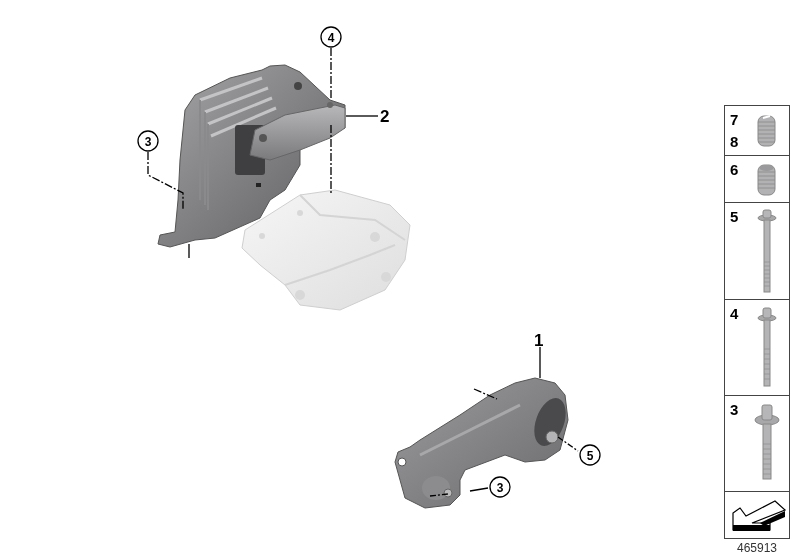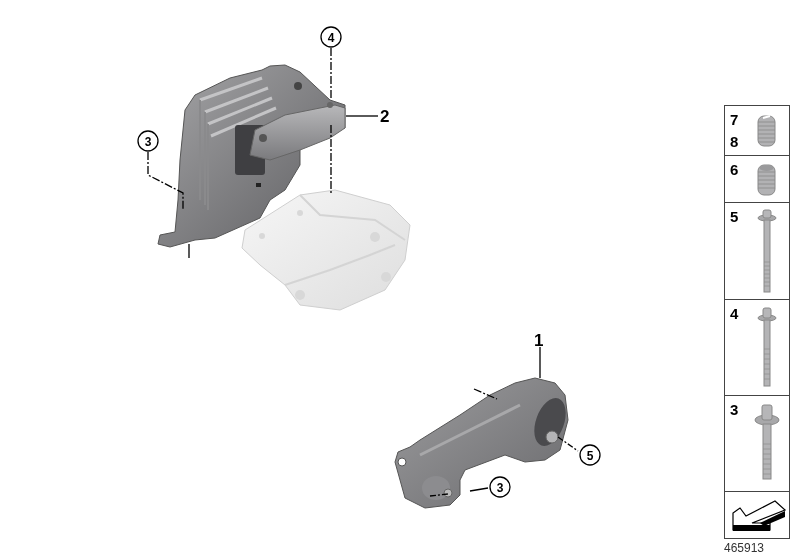--- a/index.html
+++ b/index.html
@@ -5,21 +5,21 @@
   html, body { margin: 0; padding: 0; background: #ffffff; }
   body { width: 800px; height: 560px; position: relative; overflow: hidden; font-family: "Liberation Sans", sans-serif; }
   #diagram { position: absolute; left: 0; top: 0; width: 800px; height: 560px; }
   .callout-num { font-family: "Liberation Sans", sans-serif; font-weight: bold; font-size: 17px; fill: #000; }
   .circ-num { font-family: "Liberation Sans", sans-serif; font-weight: bold; font-size: 12px; fill: #000; }
   #side-panel { position: absolute; left: 724px; top: 105px; width: 66px; }
   .panel-cell { position: relative; border: 1px solid #444; border-bottom: none; box-sizing: border-box; background: #fff; }
   .panel-cell:last-child { border-bottom: 1px solid #444; }
   .cell-num { position: absolute; left: 5px; font-weight: bold; font-size: 15px; color: #000; line-height: 1; }
   .cell-graphic { position: absolute; }
-  #diagram-id { position: absolute; left: 724px; top: 541px; width: 66px; font-size: 12px; color: #333; }
+  #diagram-id { position: absolute; left: 724px; top: 541px; width: 66px; text-align: center; font-size: 12px; color: #333; }
 </style>
 </head>
 <body>
 
 <svg id="diagram" viewBox="0 0 800 560" xmlns="http://www.w3.org/2000/svg">
   <defs>
     <linearGradient id="gDark" x1="0" y1="0" x2="1" y2="1">
       <stop offset="0" stop-color="#a5a5a7"></stop>
       <stop offset="1" stop-color="#5d5d60"></stop>
     </linearGradient>

